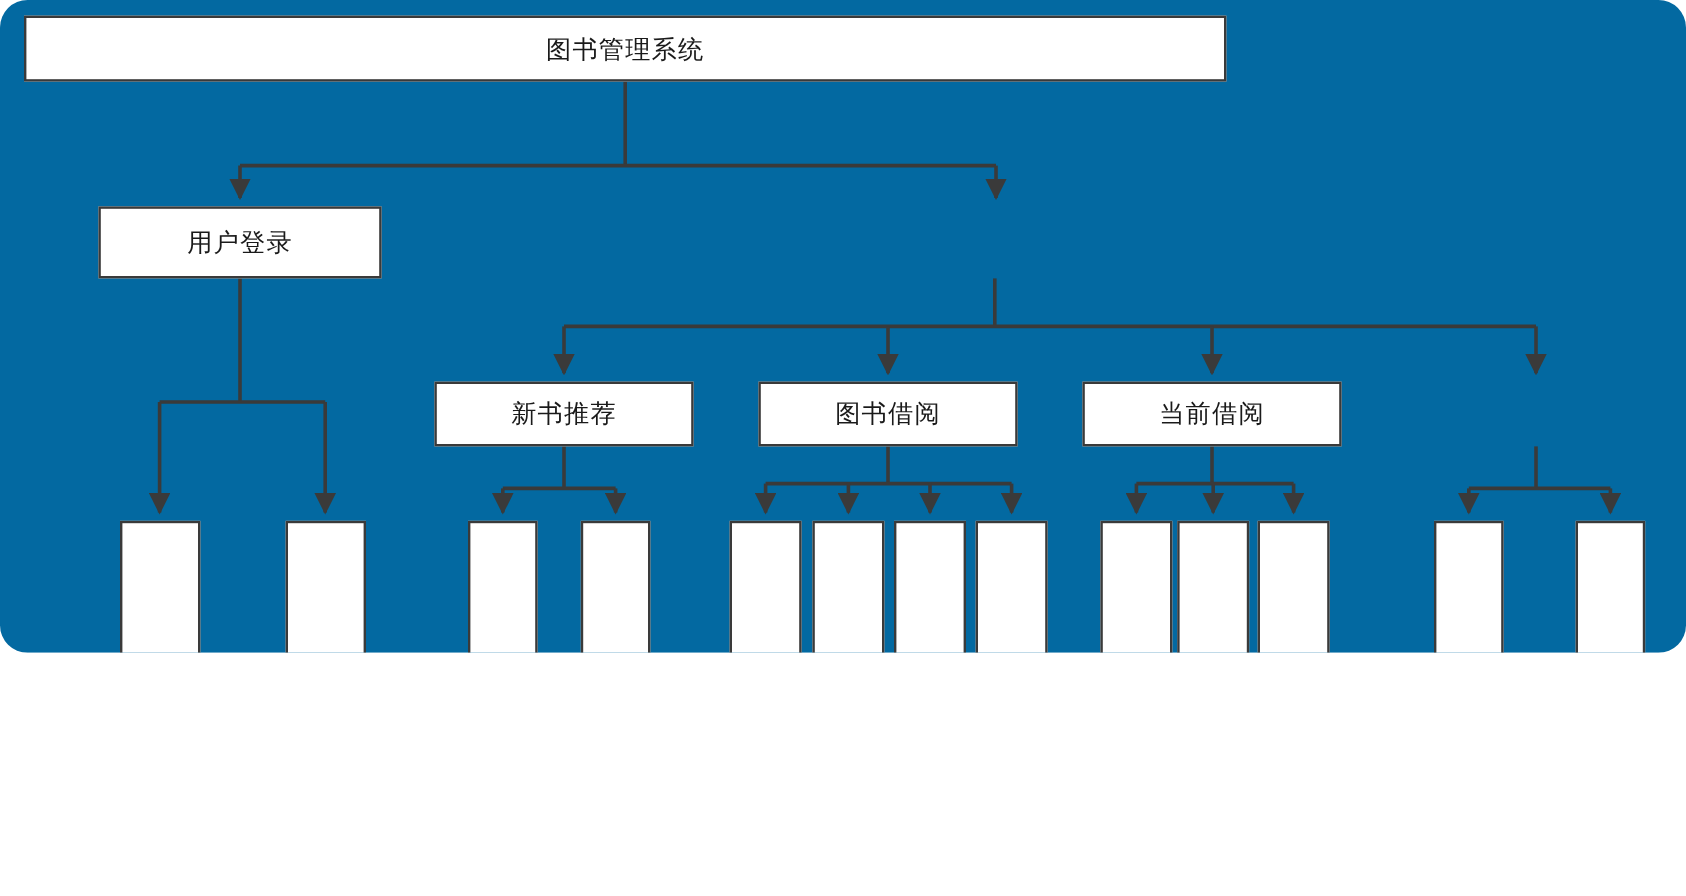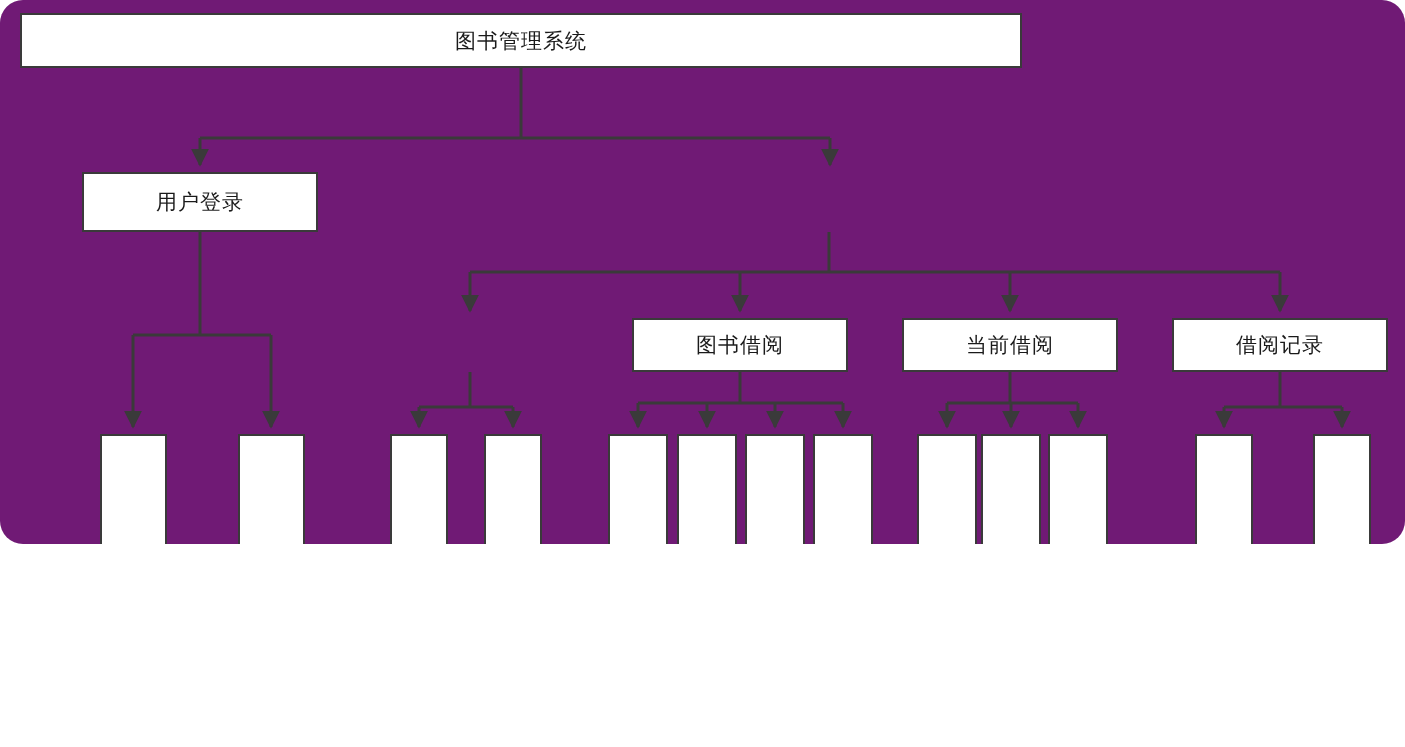--- a/index.html
+++ b/index.html
@@ -7,21 +7,21 @@
     padding: 0;
     background: #ffffff;
   }
   body {
     font-family: "DejaVu Sans", "Liberation Sans", sans-serif;
   }
   #canvas {
     position: relative;
     width: 1405px;
     height: 544px;
-    background: #701a75;
+    background: #0369a1;
     overflow: hidden;
     border-radius: 23px;
   }
   .node {
     position: absolute;
     box-sizing: border-box;
     border: 2px solid #3a3a3a;
     background: #ffffff;
     display: flex;
     align-items: center;
@@ -121,28 +121,28 @@
   </svg>
 
   <div class="node horiz" style="left:20px; top:13px; width:1002px; height:55px;">
     <span>图书管理系统</span>
   </div>
 
   <div class="node horiz" style="left:82px; top:172px; width:236px; height:60px;">
     <span>用户登录</span>
   </div>
 
+  <div class="node horiz" style="left:362px; top:318px; width:216px; height:54px;">
+    <span>新书推荐</span>
+  </div>
   <div class="node horiz" style="left:632px; top:318px; width:216px; height:54px;">
     <span>图书借阅</span>
   </div>
   <div class="node horiz" style="left:902px; top:318px; width:216px; height:54px;">
     <span>当前借阅</span>
-  </div>
-  <div class="node horiz" style="left:1172px; top:318px; width:216px; height:54px;">
-    <span>借阅记录</span>
   </div>
 
   <div class="node vert" style="left:100px; top:434px; width:67px; height:299px;">
     <span class="vtext">用户登录</span>
   </div>
   <div class="node vert" style="left:238px; top:434px; width:67px; height:299px;">
     <span class="vtext">注销登录</span>
   </div>
 
   <div class="node vert" style="left:390px; top:434px; width:58px; height:299px;">

